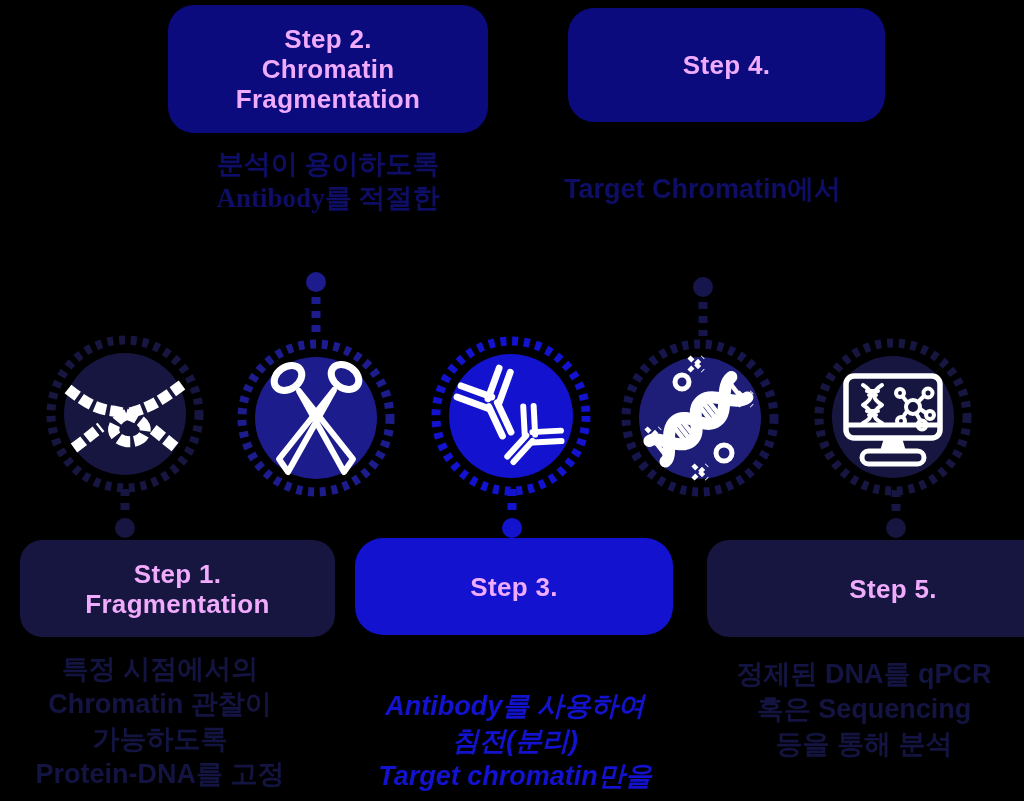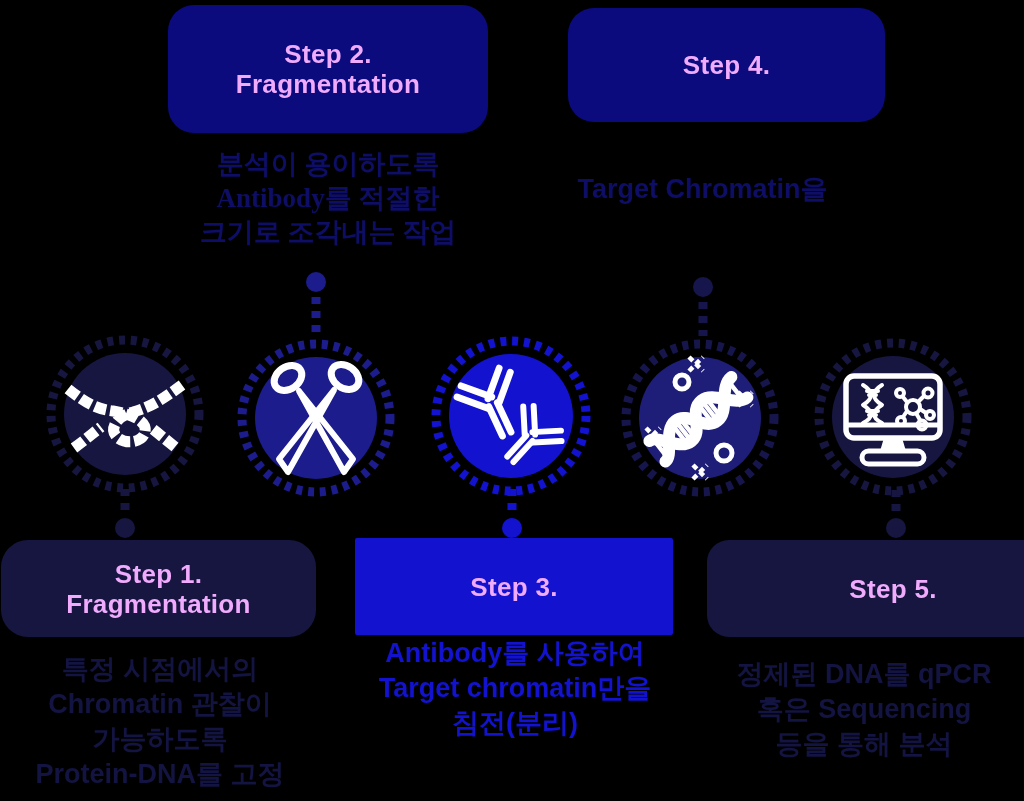--- a/index.html
+++ b/index.html
@@ -5,52 +5,52 @@
   html,body{margin:0;padding:0;background:#000;}
   .canvas{
     position:relative;width:1024px;height:801px;background:#000000;overflow:hidden;
     font-family:"Liberation Sans","DejaVu Sans",sans-serif;font-weight:bold;
   }
   .box{position:absolute;display:flex;flex-direction:column;align-items:center;justify-content:center;
        color:#f0abfc;text-align:center;}
   .box .bline{font-size:26px;line-height:30px;letter-spacing:0.3px;}
   .box-navy-top{background:#0b0b7e;border-radius:26px;}
   .box-navy-dark{background:#161640;border-radius:22px;}
-  .box-bright{background:#1212cf;border-radius:2px;}
+  .box-bright{background:#1212cf;border-radius:28px;}
   .desc{position:absolute;text-align:center;}
   .desc div{white-space:nowrap;}
   .desc-top{color:#0e0e66;font-size:27px;line-height:34px;}
   .desc-dark{color:#141442;font-size:27px;line-height:35px;}
   .desc-bright{color:#1212cf;font-size:27px;line-height:35px;}
   .conn{position:absolute;}
   .circle-wrap{position:absolute;width:170px;height:170px;}
   svg{display:block;}
 </style>
 </head>
 <body>
 
 <div class="canvas">
 
   <div class="box box-navy-top" style="left:168px;top:5px;width:320px;height:128px;">
     <div class="bline">Step 2.</div>
+    <div class="bline">Chromatin</div>
     <div class="bline">Fragmentation</div>
   </div>
 
   <div class="box box-navy-top" style="left:545px;top:8px;width:317px;height:114px;margin-left:23px;">
     <div class="bline">Step 4.</div>
   </div>
 
   <div class="desc desc-top" style="left:158px;top:147px;width:340px;font-family:Liberation Serif, serif;">
     <div>분석이 용이하도록</div>
     <div>Antibody를 적절한</div>
-    <div>크기로 조각내는 작업</div>
   </div>
 
   <div class="desc desc-top" style="left:525px;top:172px;width:355px;">
-    <div>Target Chromatin을</div>
+    <div>Target Chromatin에서</div>
   </div>
 
   <svg class="conn" style="left:305px;top:271px;" width="22" height="66">
     <circle cx="11" cy="11" r="10" fill="#1c1c8c"></circle>
     <line x1="11" y1="26" x2="11" y2="66" stroke="#1c1c8c" stroke-width="9" stroke-dasharray="7 7"></line>
   </svg>
 
   <svg class="conn" style="left:692px;top:276px;" width="22" height="60">
     <circle cx="11" cy="11" r="10" fill="#16164d"></circle>
     <line x1="11" y1="26" x2="11" y2="60" stroke="#16164d" stroke-width="9" stroke-dasharray="7 7"></line>
@@ -180,44 +180,44 @@
             <circle cx="29" cy="8" r="4.5"></circle>
           <line x1="14" y1="-15" x2="10" y2="-20"></line>
             <circle cx="7" cy="-24" r="4"></circle>
           <line x1="14" y1="-6" x2="10" y2="0"></line>
             <circle cx="8" cy="4" r="4"></circle>
         </g>
       </g>
     </svg>
   </div>
 
-  <div class="box box-navy-dark" style="left:1px;top:540px;width:315px;height:97px;border-radius:27px;">
+  <div class="box box-navy-dark" style="left:20px;top:540px;width:315px;height:97px;">
     <div class="bline">Step 1.</div>
     <div class="bline">Fragmentation</div>
   </div>
 
   <div class="box box-bright" style="left:355px;top:538px;width:318px;height:97px;">
     <div class="bline">Step 3.</div>
   </div>
 
   <div class="box box-navy-dark" style="left:707px;top:540px;width:314px;height:97px;padding-left:29px;">
     <div class="bline">Step 5.</div>
   </div>
 
   <div class="desc desc-dark" style="left:-5px;top:652px;width:330px;">
     <div>특정 시점에서의</div>
     <div>Chromatin 관찰이</div>
     <div>가능하도록</div>
     <div>Protein-DNA를 고정</div>
   </div>
 
-  <div class="desc desc-bright" style="left:345px;top:636px;width:340px;">
+  <div class="desc desc-bright" style="left:345px;top:689px;width:340px;font-style:italic;">
     <div>Antibody를 사용하여</div>
+    <div>침전(분리)</div>
     <div>Target chromatin만을</div>
-    <div>침전(분리)</div>
   </div>
 
   <div class="desc desc-dark" style="left:697px;top:657px;width:334px;">
     <div>정제된 DNA를 qPCR</div>
     <div>혹은 Sequencing</div>
     <div>등을 통해 분석</div>
   </div>
 
 </div>
 

